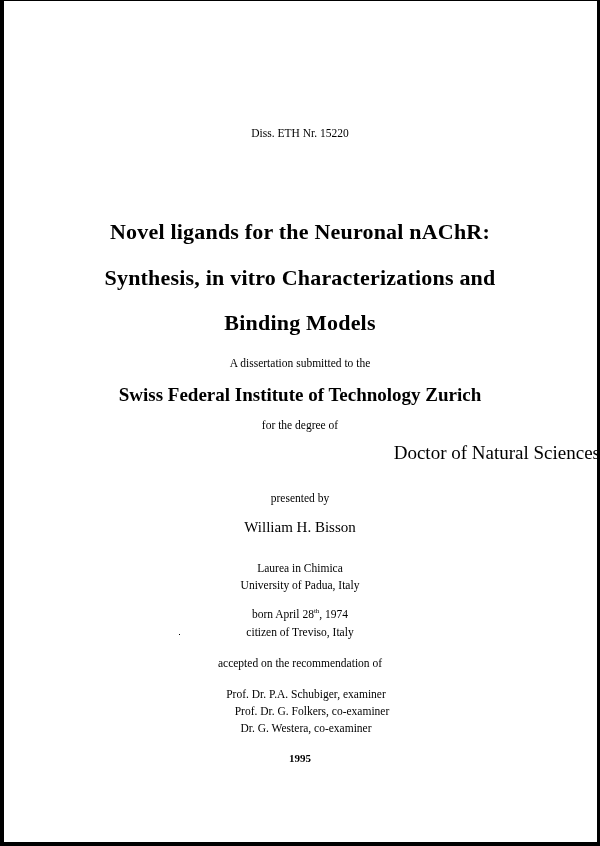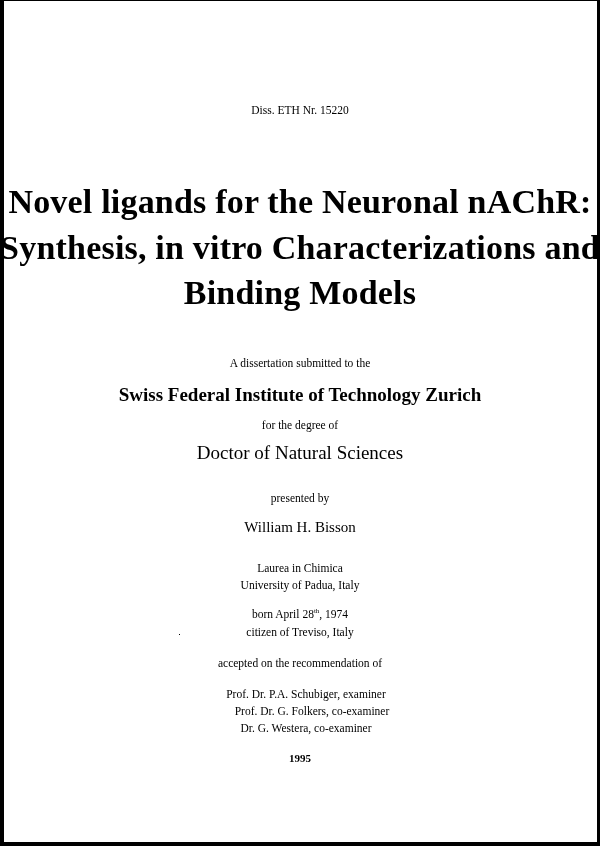--- a/index.html
+++ b/index.html
@@ -26,23 +26,24 @@
 
     .line {
       position: absolute;
       left: 0;
       width: 600px;
       text-align: center;
       white-space: nowrap;
     }
     .small { font-size: 11.5px; }
     .title {
-      font-size: 34px;
+      font-size: 22px;
       font-weight: bold;
       letter-spacing: 0.2px;
+      margin-top: 36px;
     }
     .institute {
       font-size: 19px;
       font-weight: bold;
     }
     .degree {
       font-size: 19px;
     }
     .author {
       font-size: 15px;
@@ -64,30 +65,30 @@
   </style>
 </head>
 <body>
 
 <div class="scan-border border-top"></div>
 <div class="scan-border border-left"></div>
 <div class="scan-border border-right"></div>
 <div class="scan-border border-bottom"></div>
 
 <div>
-  <div class="line small" style="top:104px;">Diss. ETH Nr. 15220</div>
+  <div class="line small" style="top:127px;">Diss. ETH Nr. 15220</div>
 
   <div class="line title" style="top:183px;">Novel ligands for the Neuronal nAChR:</div>
   <div class="line title" style="top:229px;">Synthesis, in vitro Characterizations and</div>
   <div class="line title" style="top:274px;">Binding Models</div>
 
   <div class="line small" style="top:357px;">A dissertation submitted to the</div>
   <div class="line institute" style="top:384px;">Swiss Federal Institute of Technology Zurich</div>
   <div class="line small" style="top:419px;">for the degree of</div>
-  <div class="line degree" style="top:442px;">Doctor of Natural Sciences</div>
+  <div class="line degree" style="top:442px;text-align:right;">Doctor of Natural Sciences</div>
 
   <div class="line small" style="top:492px;">presented by</div>
   <div class="line author" style="top:519px;">William H. Bisson</div>
 
   <div class="line small" style="top:562px;">Laurea in Chimica</div>
   <div class="line small" style="top:579px;">University of Padua, Italy</div>
 
   <div class="line small" style="top:608px;"><span>born April 28</span><sup>th</sup><span>, 1974</span></div>
   <div class="line small" style="top:626px;">citizen of Treviso, Italy</div>
 

